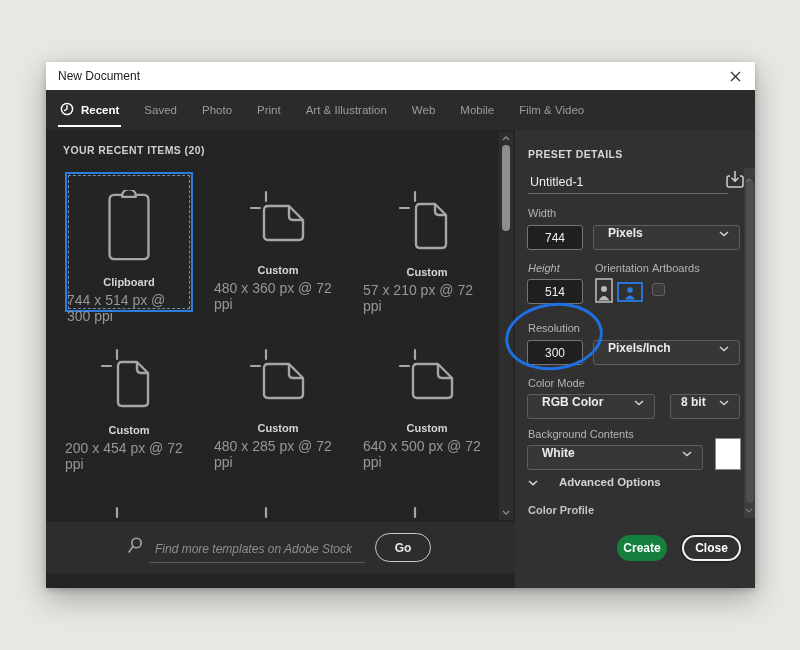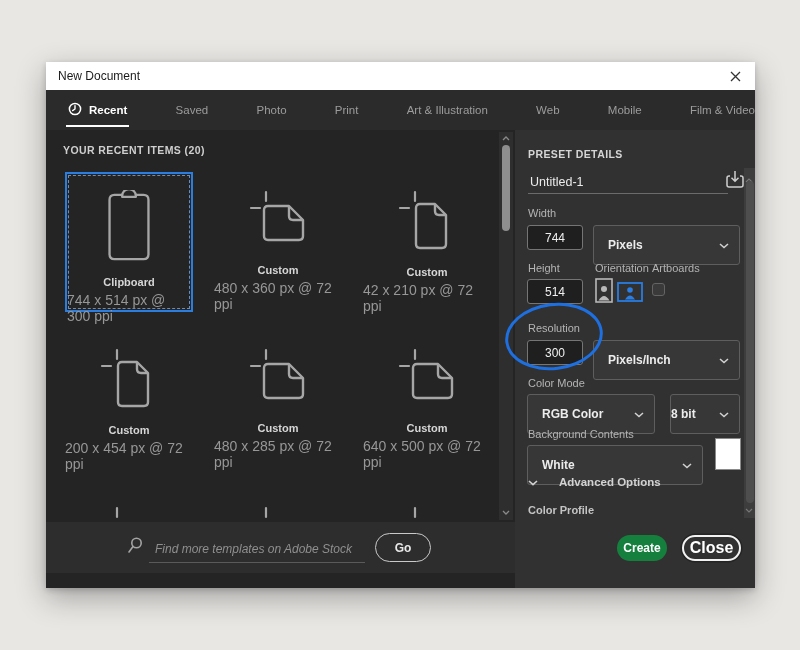--- a/index.html
+++ b/index.html
@@ -8,21 +8,21 @@
 
   .dialog { position:absolute; left:46px; top:62px; width:709px; height:526px;
             box-shadow:0 10px 28px rgba(0,0,0,.30), 0 2px 6px rgba(0,0,0,.18); }
 
   
   .titlebar { height:28px; background:#ffffff; display:flex; align-items:center; padding:0 12px; }
   .titlebar .title { font-size:12px; color:#1b1b1b; flex:1; }
   .close-btn { width:16px; height:16px; display:flex; align-items:center; justify-content:center; cursor:default; }
 
   
-  .tabbar { height:40px; background:#2b2b2b; display:flex; align-items:center; padding-left:22px; gap:25px;justify-content:space-between; }
+  .tabbar { height:40px; background:#2b2b2b; display:flex; align-items:center; padding-left:14px; gap:25px; }
   .tab { position:relative; height:100%; display:flex; align-items:center; gap:7px; font-size:11.5px; color:#9c9c9c; }
   .tab.active { color:#ffffff; font-weight:bold; }
   .tab.active .underline { position:absolute; left:-2px; right:-2px; bottom:3px; height:2px; background:#ffffff; }
 
   
   .dlg-body { display:flex; height:458px; }
   .left-panel { position:relative; width:469px; background:#242424; }
   .right-panel { position:relative; width:240px; background:#313131; }
 
   .recent-header { position:absolute; left:17px; top:14px; font-size:10.5px; font-weight:bold;
@@ -56,35 +56,35 @@
   
   .rp-label { position:absolute; font-size:11px; color:#b4b4b4; }
   .rp-header { position:absolute; left:13px; top:18px; font-size:10.5px; font-weight:bold; letter-spacing:.4px; color:#d6d6d6; }
   .doc-name { position:absolute; left:15px; top:45px; font-size:12.5px; color:#ececec; }
   .name-underline { position:absolute; left:13px; top:63px; width:200px; border-bottom:1px solid #6b6b6b; }
   .save-icon { position:absolute; left:209px; top:39px; }
 
   .num-input { position:absolute; width:56px; height:25px; background:#1f1f1f; border:1px solid #757575;
                border-radius:3px; color:#efefef; font-size:12px; text-align:center;
                font-family:"Liberation Sans", sans-serif; }
-  .dropdown { position:absolute; height:40px; background:#373737; border:1px solid #5e5e5e; border-radius:3px;
-              display:flex; align-items:center; padding:0 10px 0 14px; color:#ececec; font-size:12px; font-weight:bold; }
+  .dropdown { position:absolute; height:25px; background:#373737; border:1px solid #5e5e5e; border-radius:3px;
+              display:flex; align-items:flex-start; padding:0 10px 0 14px; color:#ececec; font-size:12px; font-weight:bold; }
   .dropdown .dd-label { flex:1; }
 
   .orient-box { position:absolute; display:flex; align-items:flex-end; }
   .checkbox { position:absolute; width:13px; height:13px; background:#3a3a3a; border:1.5px solid #646464; border-radius:3px; }
   .swatch { position:absolute; left:200px; top:308px; width:26px; height:32px; background:#ffffff; border:1px solid #8a8a8a; }
 
   .advanced { position:absolute; left:13px; top:346px; display:flex; align-items:center; gap:21px;
               font-size:11.5px; font-weight:bold; color:#d2d2d2; }
 
   .create-btn { position:absolute; left:102px; top:405px; width:50px; height:26px; background:#15803d; border-radius:13px;
                 display:flex; align-items:center; justify-content:center; font-size:12px; font-weight:bold; color:#fff; }
   .close-pill { position:absolute; left:167px; top:405px; width:59px; height:26px; border:2px solid #f2f2f2; border-radius:14px;
-                display:flex; align-items:center; justify-content:center; font-size:16px; font-weight:bold; color:#fff;
+                display:flex; align-items:center; justify-content:center; font-size:12px; font-weight:bold; color:#fff;
                 box-shadow:0 0 0 1.5px #242424; background:#313131; }
 
   .scroll-right { position:absolute; left:229px; top:38px; width:11px; height:350px; background:#3d3d3d; }
   .scroll-right .thumb { position:absolute; top:13px; left:1.5px; width:8px; height:322px; background:#4e4e4e; border-radius:4px; }
   .scroll-right .up { position:absolute; top:1px; left:1px; }
   .scroll-right .down { position:absolute; bottom:1px; left:1px; }
 
   
   .annotation { position:absolute; left:459px; top:241px; width:98px; height:67px;
                 border:3px solid #1e6fe0; border-radius:50%; transform:rotate(-7deg); pointer-events:none; z-index:20; }
@@ -170,21 +170,21 @@
 
           <div class="titem">
             <span class="ticon">
               <svg width="58" height="62" viewBox="0 0 58 62">
                 <path d="M17 2 v9 M2 18 h9" stroke="#a6a6a6" stroke-width="2.2" stroke-linecap="round"></path>
                 <path d="M37 14 L48 25 V54 q0 4 -4 4 H22 q-4 0 -4 -4 V18 q0 -4 4 -4 Z" fill="none" stroke="#a6a6a6" stroke-width="2.4" stroke-linejoin="round"></path>
                 <path d="M37 14 V21 q0 4 4 4 H48" fill="none" stroke="#a6a6a6" stroke-width="2.4"></path>
               </svg>
             </span>
             <span class="tname">Custom</span>
-            <span class="tdims">42 x 210 px @ 72 ppi</span>
+            <span class="tdims">57 x 210 px @ 72 ppi</span>
           </div>
 
           <div class="titem">
             <span class="ticon">
               <svg width="58" height="62" viewBox="0 0 58 62">
                 <path d="M17 2 v9 M2 18 h9" stroke="#a6a6a6" stroke-width="2.2" stroke-linecap="round"></path>
                 <path d="M37 14 L48 25 V54 q0 4 -4 4 H22 q-4 0 -4 -4 V18 q0 -4 4 -4 Z" fill="none" stroke="#a6a6a6" stroke-width="2.4" stroke-linejoin="round"></path>
                 <path d="M37 14 V21 q0 4 4 4 H48" fill="none" stroke="#a6a6a6" stroke-width="2.4"></path>
               </svg>
             </span>
@@ -283,21 +283,21 @@
 
       <span class="rp-label" style="left:13px; top:77px;">Width</span>
       <input class="num-input" style="left: 12px; top: 95px;" value="744">
       <div class="dropdown" style="left:78px; top:95px; width:147px;">
         <span class="dd-label">Pixels</span>
         <span><svg width="10" height="6" viewBox="0 0 10 6">
               <polyline points="1,1 5,4.6 9,1" fill="none" stroke="#d2d2d2" stroke-width="1.5"></polyline>
             </svg></span>
       </div>
 
-      <span class="rp-label" style="left:13px; top:132px;">Height</span>
+      <span class="rp-label" style="left:13px; top:132px;font-style:italic;">Height</span>
       <span class="rp-label" style="left:80px; top:132px;">Orientation</span>
       <span class="rp-label" style="left:137px; top:132px;">Artboards</span>
       <input class="num-input" style="left: 12px; top: 149px;" value="514">
 
       <span class="orient-box" style="left:80px; top:148px;">
         <svg width="18" height="25" viewBox="0 0 18 25">
           <rect x="1" y="1" width="16" height="23" fill="none" stroke="#b8b8b8" stroke-width="1.6"></rect>
           <circle cx="9" cy="11" r="3" fill="#b8b8b8"></circle>
           <path d="M3.5 22.5 q5.5 -9 11 0 z" fill="#b8b8b8"></path>
         </svg>
@@ -320,21 +320,21 @@
             </svg></span>
       </div>
 
       <span class="rp-label" style="left:13px; top:247px;">Color Mode</span>
       <div class="dropdown" style="left:12px; top:264px; width:128px;">
         <span class="dd-label">RGB Color</span>
         <span><svg width="10" height="6" viewBox="0 0 10 6">
               <polyline points="1,1 5,4.6 9,1" fill="none" stroke="#d2d2d2" stroke-width="1.5"></polyline>
             </svg></span>
       </div>
-      <div class="dropdown" style="left:155px; top:264px; width:70px; padding-left:0;">
+      <div class="dropdown" style="left:155px; top:264px; width:70px; padding-left:10px;">
         <span class="dd-label">8 bit</span>
         <span><svg width="10" height="6" viewBox="0 0 10 6">
               <polyline points="1,1 5,4.6 9,1" fill="none" stroke="#d2d2d2" stroke-width="1.5"></polyline>
             </svg></span>
       </div>
 
       <span class="rp-label" style="left:13px; top:298px;">Background Contents</span>
       <div class="dropdown" style="left:12px; top:315px; width:176px;">
         <span class="dd-label">White</span>
         <span><svg width="10" height="6" viewBox="0 0 10 6">

